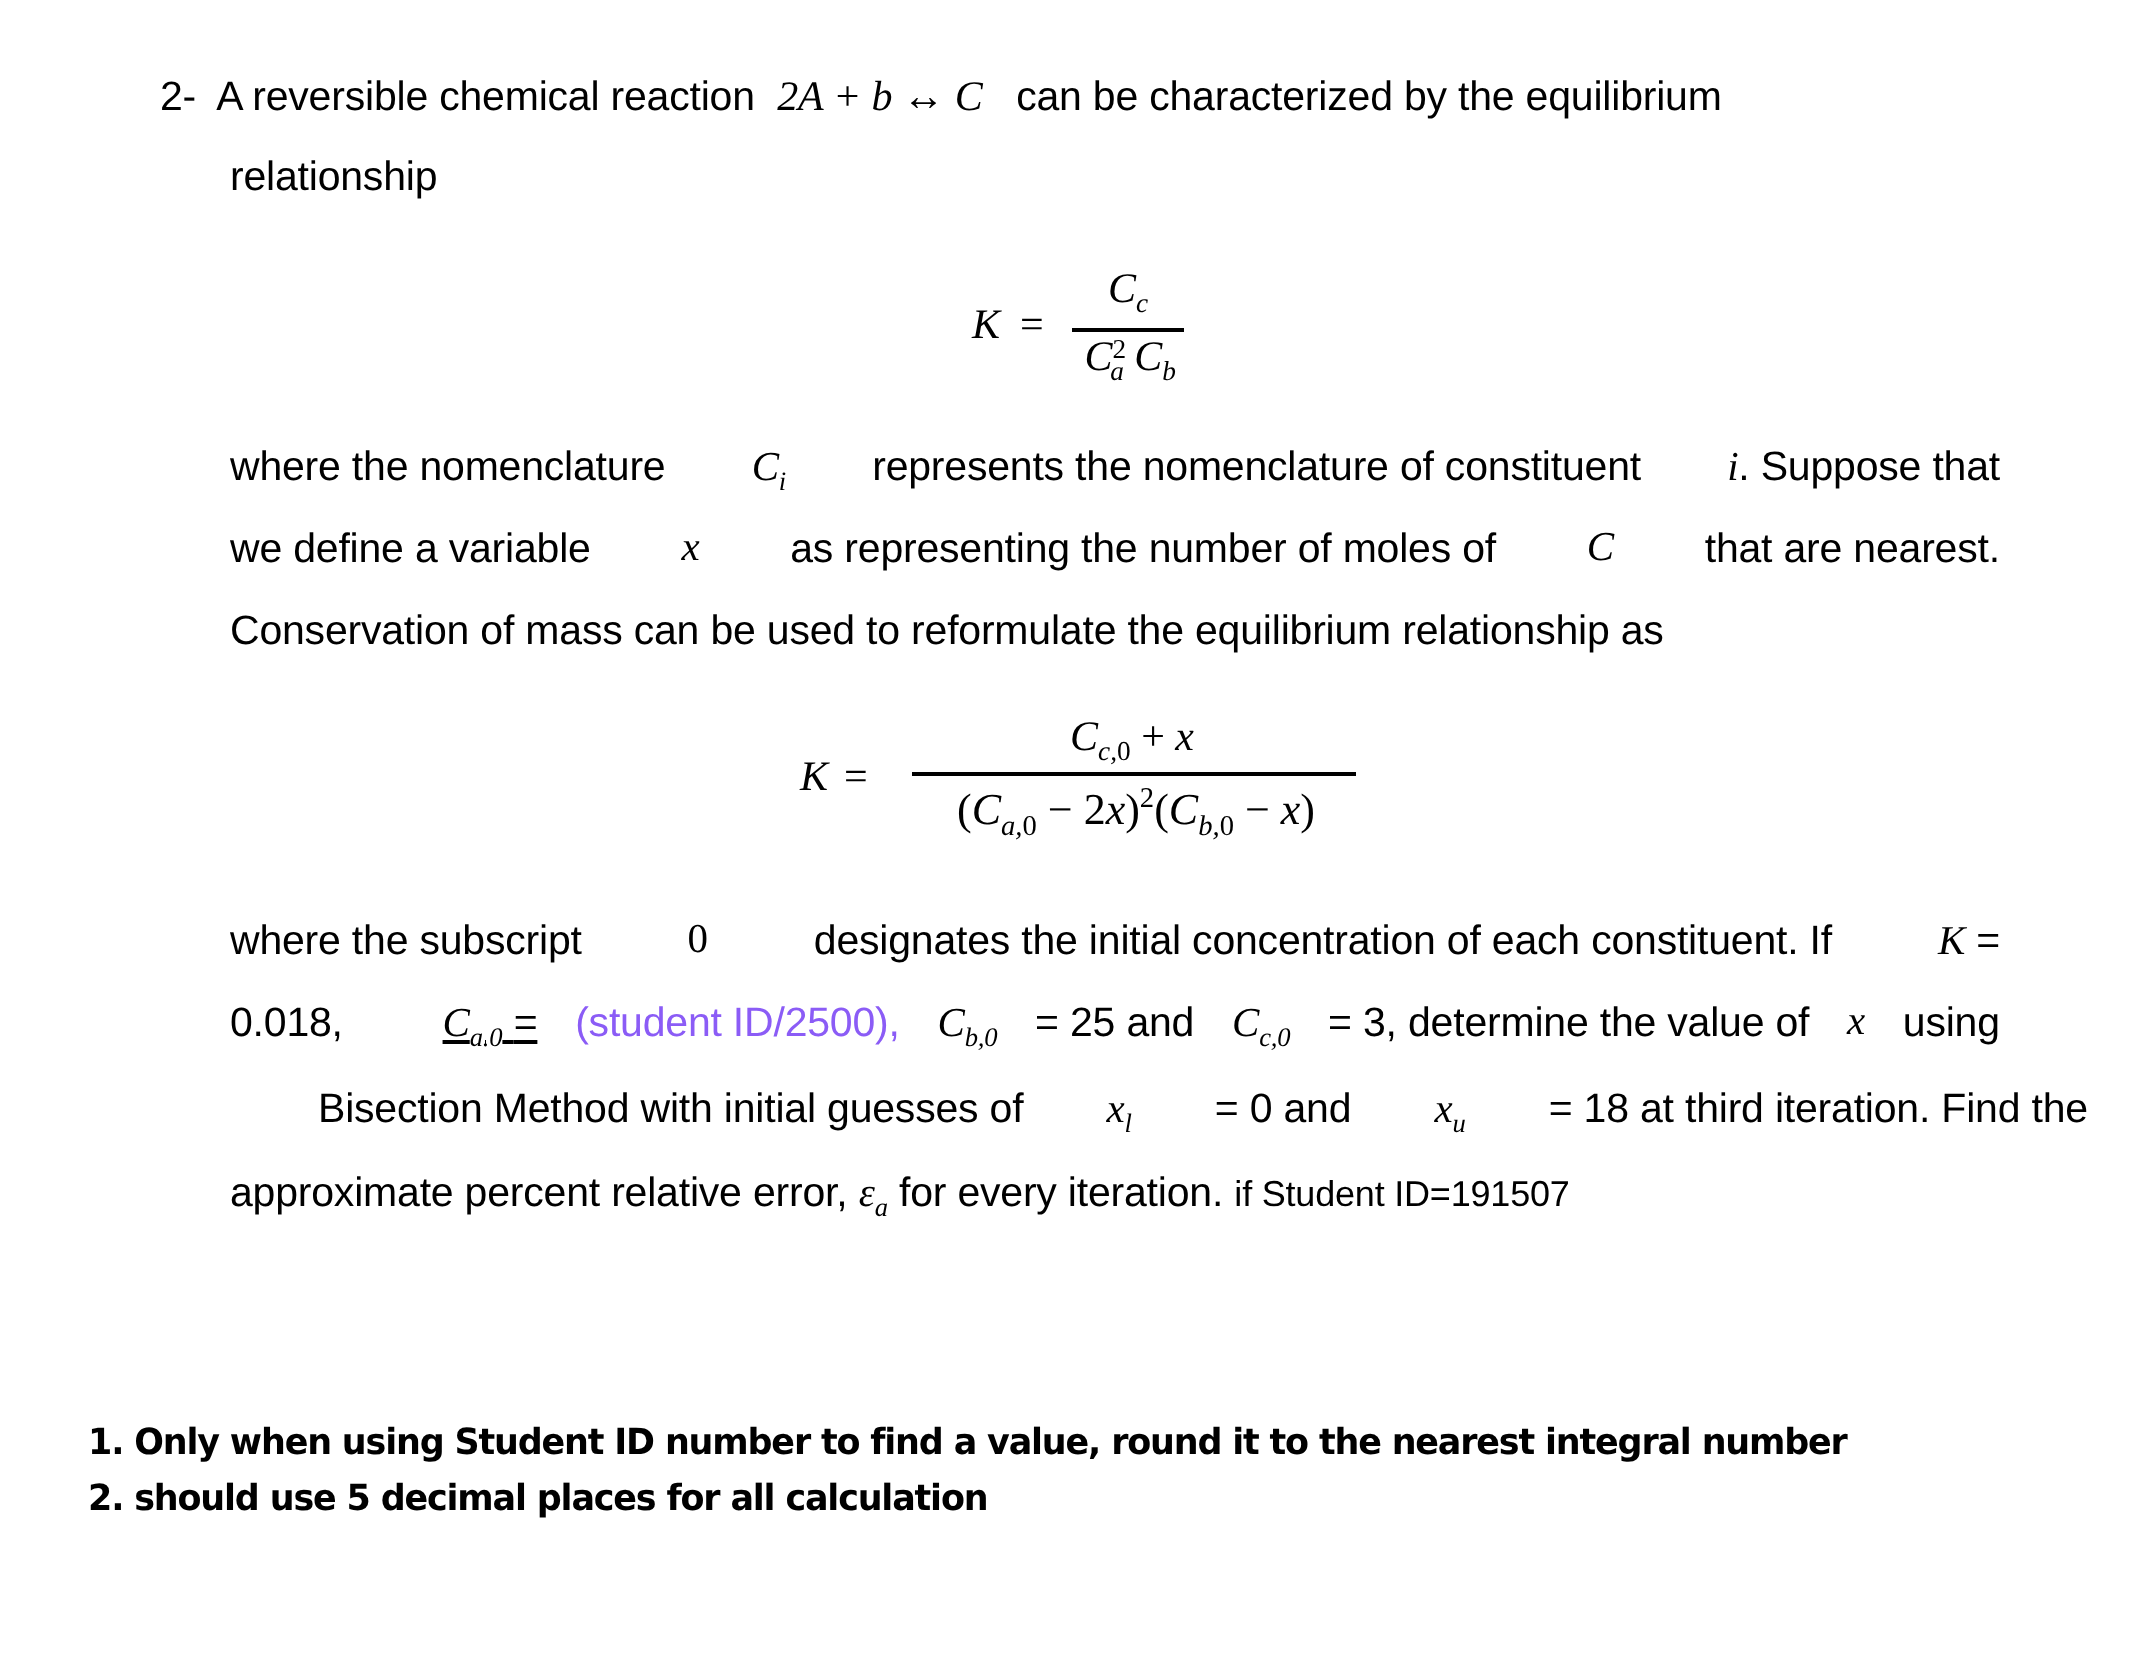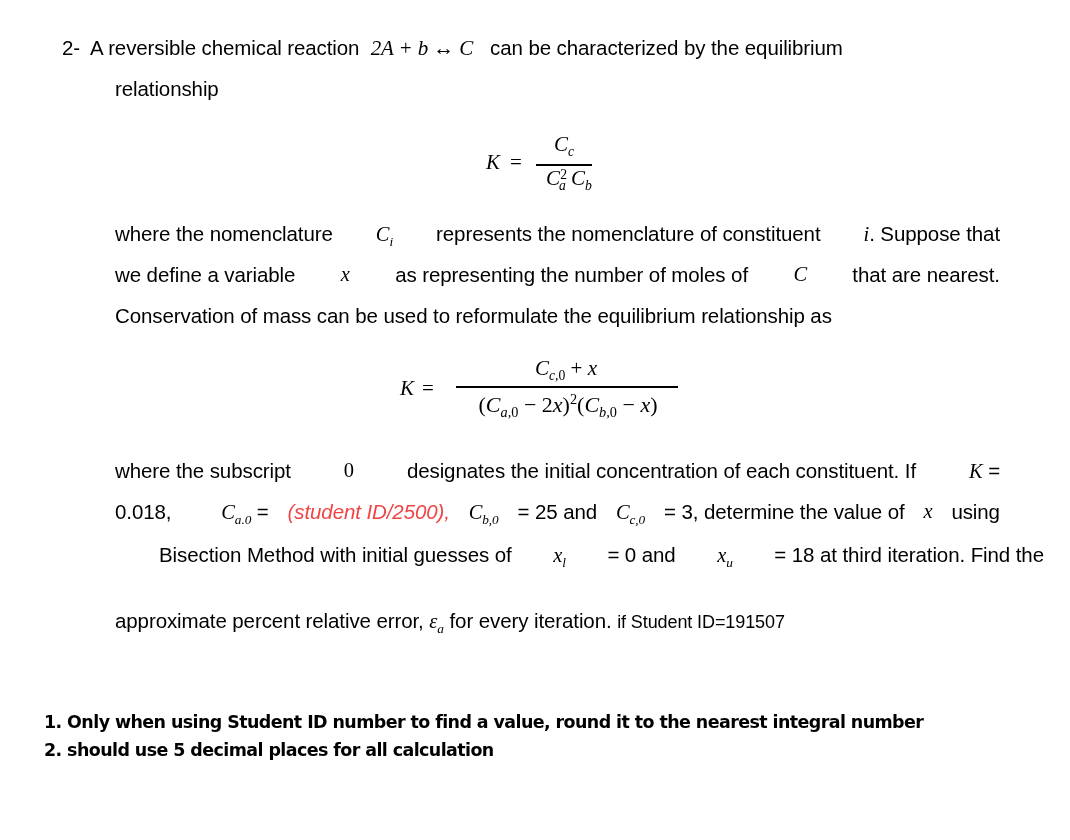--- a/index.html
+++ b/index.html
@@ -1,50 +1,50 @@
 <!DOCTYPE html>
 <html><head>
 <meta charset="utf-8">
 <style>
   html, body { margin: 0; padding: 0; background: #ffffff; }
   body { width: 1070px; height: 840px; position: relative; overflow: hidden;
          font-family: "Liberation Sans", sans-serif; color: #000; }
   .line { position: absolute; font-size: 20.5px; white-space: nowrap; letter-spacing: -0.1px; }
   .math { font-family: "Liberation Serif", "DejaVu Serif", serif; font-style: italic; }
   .math-up { font-family: "Liberation Serif", "DejaVu Serif", serif; font-style: normal; }
-  .red { color: #ef4444; font-style: italic; }
+  .red { color: #8b5cf6; }
   sub, sup { font-size: 65%; line-height: 0; }
   .just { display: flex; justify-content: space-between; width: 885px; }
   .eq { position: absolute; font-family: "Liberation Serif", "DejaVu Serif", serif; font-size: 21px; }
   .frac { position: absolute; text-align: center; }
   .bar { position: absolute; height: 1.5px; background: #000; }
   .notes { position: absolute; left: 44px; font-family: "DejaVu Sans", sans-serif; font-weight: bold;
            font-size: 18px; letter-spacing: -0.6px; transform: scaleX(0.97); transform-origin: left; }
 </style>
 </head>
 <body>
 
-<div class="line" style="left:62px; top:36px;">
+<div class="line" style="left:80px; top:36px;">
   <span>2-</span>&nbsp;
   <span>A reversible chemical reaction</span>&nbsp;
   <span class="math" style="font-size:21px;">2A + b ↔ C</span>&nbsp;&nbsp;
   <span>can be characterized by the equilibrium</span>
 </div>
 <div class="line" style="left:115px; top:77px;">
   <span>relationship</span>
 </div>
 
 <div class="eq" style="left:486px; top:146px; width:120px; height:50px;">
   <span class="math" style="position:absolute; left:0; top:4px;">K</span>
   <span class="math-up" style="position:absolute; left:24px; top:4px;">=</span>
   <div class="frac" style="left:50px; top:-14px; width:56px;">
     <span class="math">C</span><sub class="math">c</sub>
   </div>
   <div class="bar" style="left:50px; top:18px; width:56px;"></div>
-  <div class="frac" style="left:52px; top:20px; width:62px;">
+  <div class="frac" style="left:40px; top:20px; width:62px;text-align:right;">
     <span class="math">C</span><sup class="math-up" style="vertical-align:6px;">2</sup><sub class="math" style="margin-left:-8px;">a</sub>&nbsp;<span class="math">C</span><sub class="math">b</sub>
   </div>
 </div>
 
 <div class="line just" style="left:115px; top:222px;">
   <span>where the nomenclature</span>
   <span><span class="math">C</span><sub class="math">i</sub></span>
   <span>represents the nomenclature of constituent</span>
   <span><span class="math">i</span><span>. Suppose that</span></span>
 </div>
@@ -72,37 +72,37 @@
 </div>
 
 <div class="line just" style="left:115px; top:459px;">
   <span>where the subscript</span>
   <span class="math-up">0</span>
   <span>designates the initial concentration of each constituent. If</span>
   <span><span class="math">K</span>&nbsp;<span>=</span></span>
 </div>
 <div class="line just" style="left:115px; top:500px;">
   <span>0.018,</span>
-  <span style="margin-left:31px;"><span class="math">C</span><sub class="math">a.0</sub>&nbsp;<span>=</span></span>
+  <span style="margin-left:31px;text-decoration:underline;"><span class="math">C</span><sub class="math">a.0</sub>&nbsp;<span>=</span></span>
   <span class="red">(student ID/2500),</span>
   <span><span class="math">C</span><sub class="math">b,0</sub></span>
   <span>= 25 and</span>
   <span><span class="math">C</span><sub class="math">c,0</sub></span>
   <span>= 3, determine the value of</span>
   <span class="math">x</span>
   <span>using</span>
 </div>
 <div class="line just" style="left:115px; top:543px;margin-left:44px;">
   <span>Bisection Method with initial guesses of</span>
   <span><span class="math">x</span><sub class="math">l</sub></span>
   <span>= 0 and</span>
   <span><span class="math">x</span><sub class="math">u</sub></span>
   <span>= 18 at third iteration. Find the</span>
 </div>
-<div class="line" style="left:115px; top:585px;margin-top:24px;">
+<div class="line" style="left:115px; top:585px;">
   <span>approximate percent relative error,</span>
   <span><span class="math">ε</span><sub class="math">a</sub></span>
   <span>for every iteration.</span>
   <span style="font-size:18px;">if Student ID=191507</span>
 </div>
 
 <div class="notes" style="top:711px;">1. Only when using Student ID number to find a value, round it to the nearest integral number</div>
 <div class="notes" style="top:739px;">2. should use 5 decimal places for all calculation</div>
 
 </body></html>

